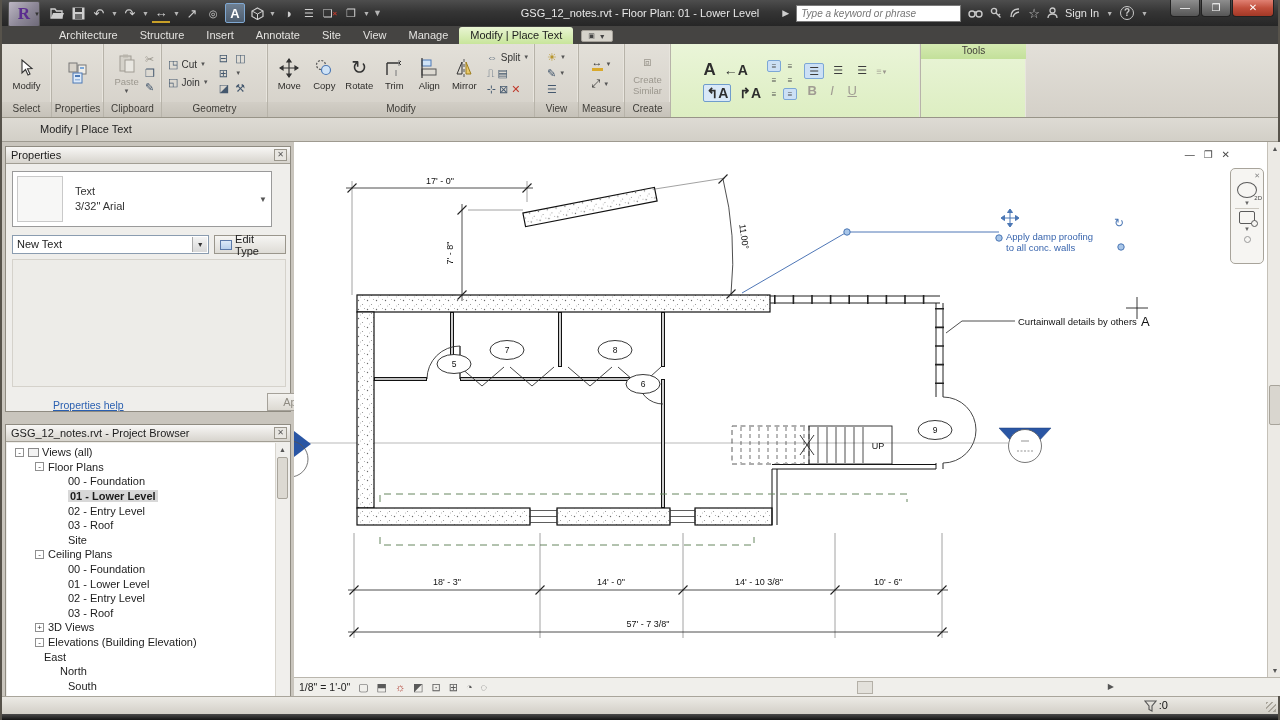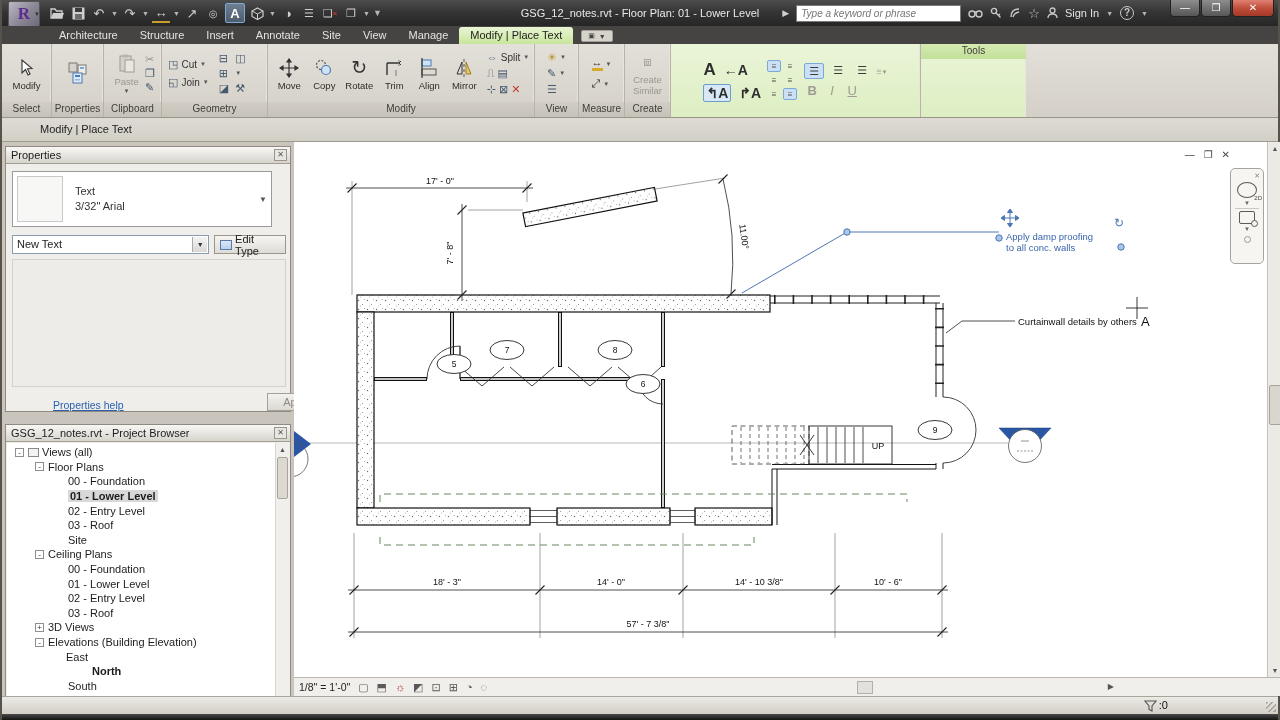--- a/index.html
+++ b/index.html
@@ -606,25 +606,25 @@
             <span class="tlabel">03 - Roof</span>
           </div>
           <div class="trow" style="padding-left: 28px;">
             <span class="texp">+</span>
             <span class="tlabel">3D Views</span>
           </div>
           <div class="trow" style="padding-left: 28px;">
             <span class="texp">-</span>
             <span class="tlabel">Elevations (Building Elevation)</span>
           </div>
-          <div class="trow" style="padding-left: 24px; margin-left: 22px;">
+          <div class="trow" style="padding-left: 24px;">
             <span class="texp none"></span>
             <span class="tlabel">East</span>
           </div>
-          <div class="trow" style="padding-left: 72px; font-weight: bold;">
+          <div class="trow" style="padding-left: 40px;">
             <span class="texp none"></span>
             <span class="tlabel">North</span>
           </div>
           <div class="trow" style="padding-left: 48px;">
             <span class="texp none"></span>
             <span class="tlabel">South</span>
           </div>
         </div>
       <div class="tree-scroll">
         <div class="scroll-arrow">▲</div>

